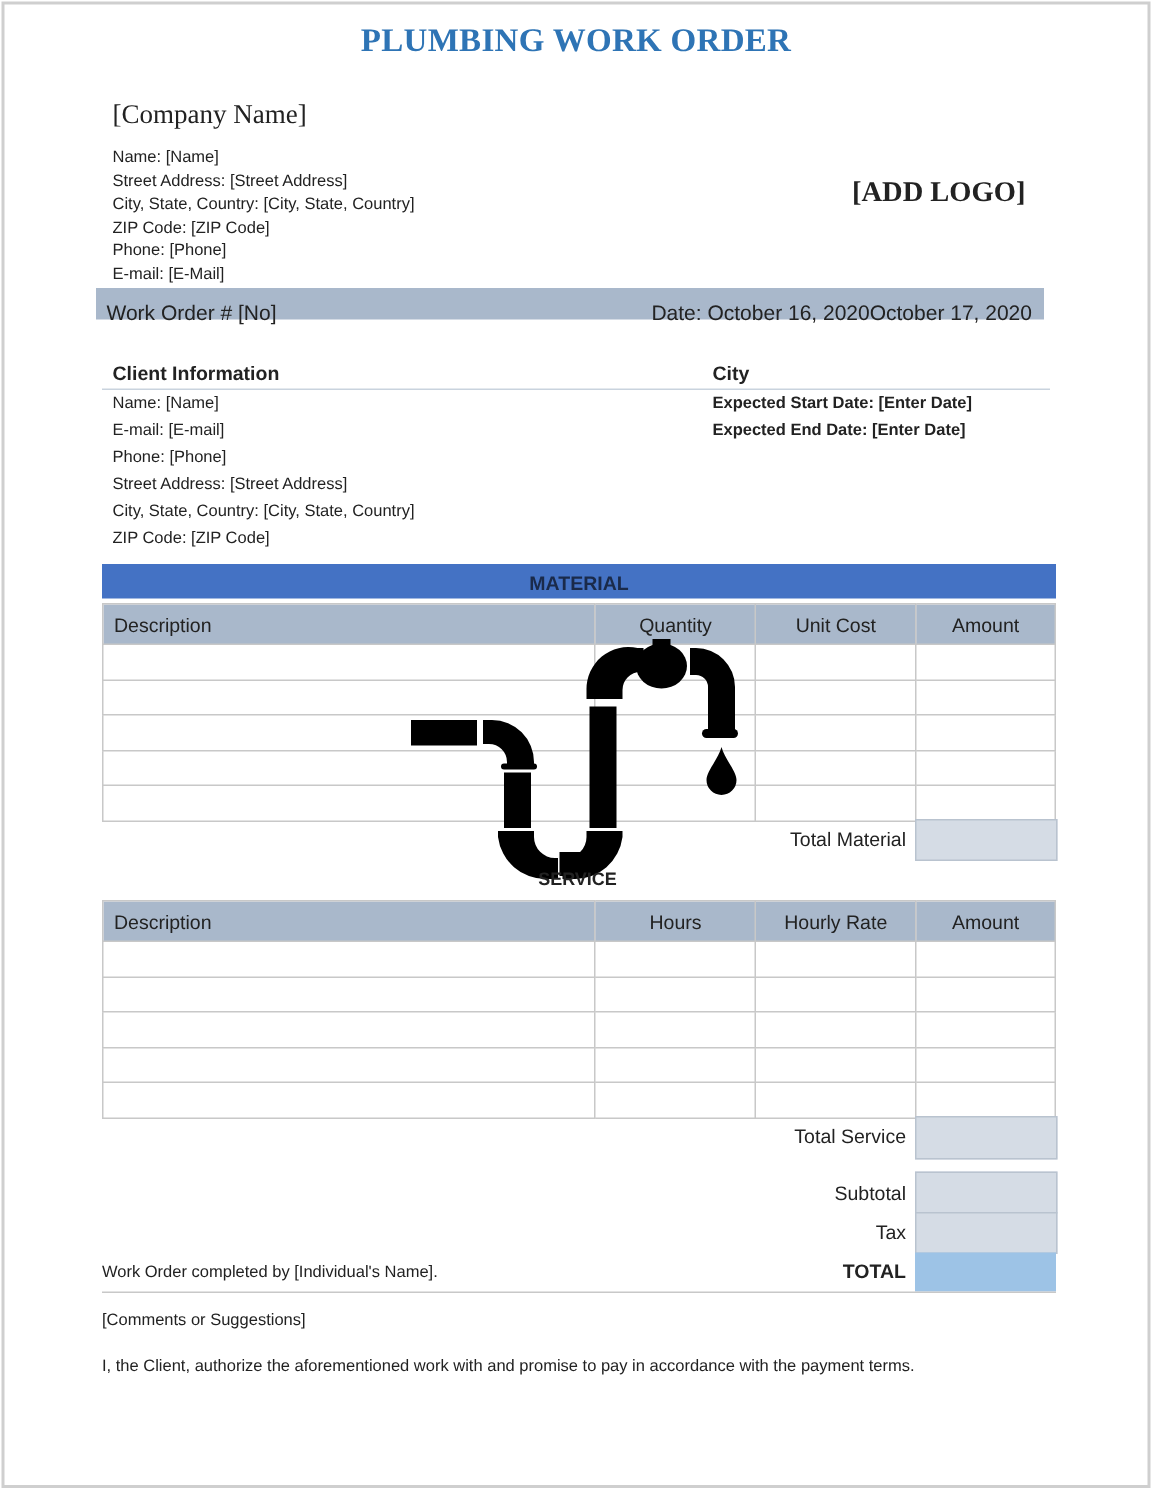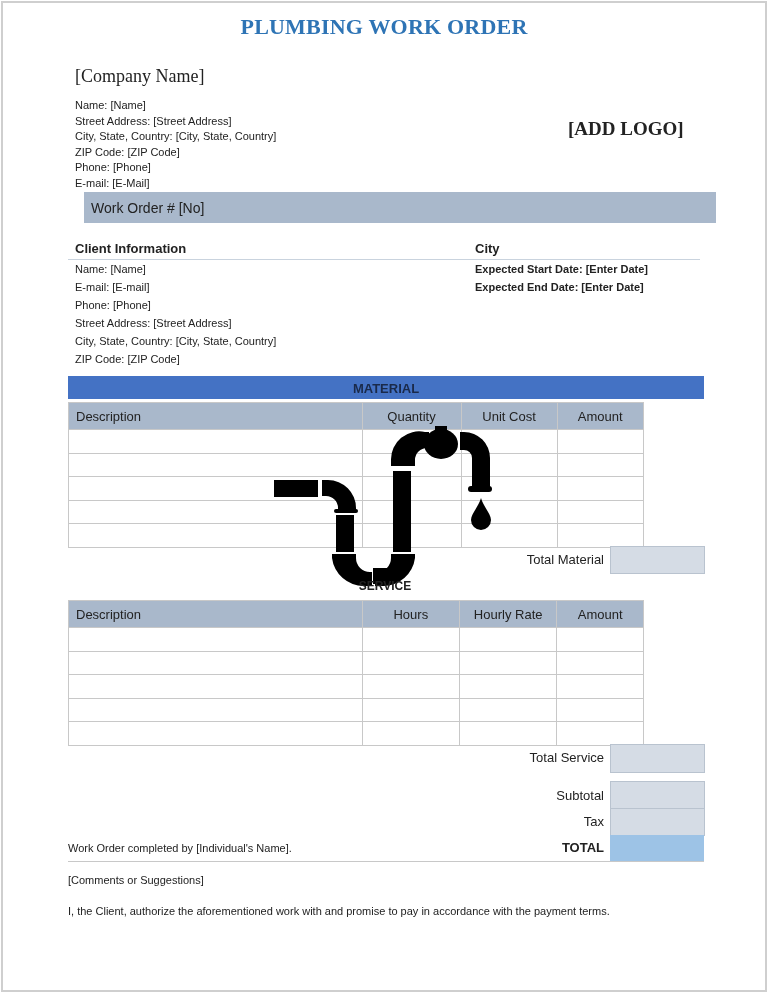--- a/index.html
+++ b/index.html
@@ -3,27 +3,27 @@
 <meta charset="utf-8">
 <style>
   html, body { margin:0; padding:0; background:#ffffff; }
   body { width:768px; height:994px; position:relative; overflow:hidden; font-family:"Liberation Sans", sans-serif; color:#222; }
   .frame { position:absolute; left:1px; top:1px; width:762px; height:987px; border:2px solid #cfcfcf; background:#fff; }
   .abs { position:absolute; }
   .title { left:0; width:768px; top:14px; text-align:center; font-family:"Liberation Serif", serif; font-weight:bold; font-size:22px; color:#2e74b5; letter-spacing:0.2px; }
   .company { left:75px; top:66px; font-family:"Liberation Serif", serif; font-size:18px; color:#222; }
   .addr { left:75px; top:98px; font-size:11px; line-height:15.6px; color:#222; }
   .logo { left:568px; top:118px; font-family:"Liberation Serif", serif; font-weight:bold; font-size:19px; color:#222; }
-  .wobar { left:84px; top:192px; width:632px; height:31px; background:#a9b8cb; }
+  .wobar { left:64px; top:192px; width:632px; height:21px; background:#a9b8cb; }
   .wobar .l { position:absolute; left:7px; top:8px; font-size:14px; color:#222; }
   .wobar .r { position:absolute; right:8px; top:8px; font-size:14px; color:#222; }
   .sechead { top:241px; font-size:13px; font-weight:bold; color:#222; }
   .secline { left:68px; top:259px; width:632px; height:1px; background:#c9d3de; }
   .info { font-size:11px; line-height:18px; color:#222; }
-  table.grid { position:absolute; left:68px; border-collapse:collapse; width:576px; font-size:13px; }
+  table.grid { position:absolute; left:68px; border-collapse:collapse; width:636px; font-size:13px; }
   table.grid td, table.grid th { border:1px solid #c8c8c8; padding:0; }
   .banner { position:absolute; left:68px; top:376px; width:636px; height:23px; background:#4472c4; text-align:center; font-size:13px; font-weight:bold; color:#1a2a4a; line-height:25px; }
   .hdr th { background:#a9b8cb; font-weight:normal; height:26px; color:#222; border-color:#a9b8cb; }
   .hdr th.desc { text-align:left; padding-left:7px; }
   .row td { height:22.5px; background:transparent; }
   .totlabel { font-size:13px; color:#222; text-align:right; }
   .totbox { background:#d5dce5; border:1px solid #b9c3cf; }
   .totalbox { background:#9dc3e6; }
   .svc-title { left:0; width:770px; top:579px; text-align:center; font-size:12px; font-weight:bold; color:#222; }
   .foot { font-size:11px; color:#222; }
@@ -44,20 +44,21 @@
   <div>City, State, Country: [City, State, Country]</div>
   <div>ZIP Code: [ZIP Code]</div>
   <div>Phone: [Phone]</div>
   <div>E-mail: [E-Mail]</div>
 </div>
 
 <div class="abs logo">[ADD LOGO]</div>
 
 <div class="abs wobar">
   <span class="l">Work Order # [No]</span>
+  <span class="r">Date: October 16, 2020October 17, 2020</span>
 </div>
 
 <div class="abs sechead" style="left:75px;">Client Information</div>
 <div class="abs sechead" style="left:475px;">City</div>
 <div class="abs secline"></div>
 
 <div class="abs info" style="left:75px; top:260px;">
   <div>Name: [Name]</div>
   <div>E-mail: [E-mail]</div>
   <div>Phone: [Phone]</div>

